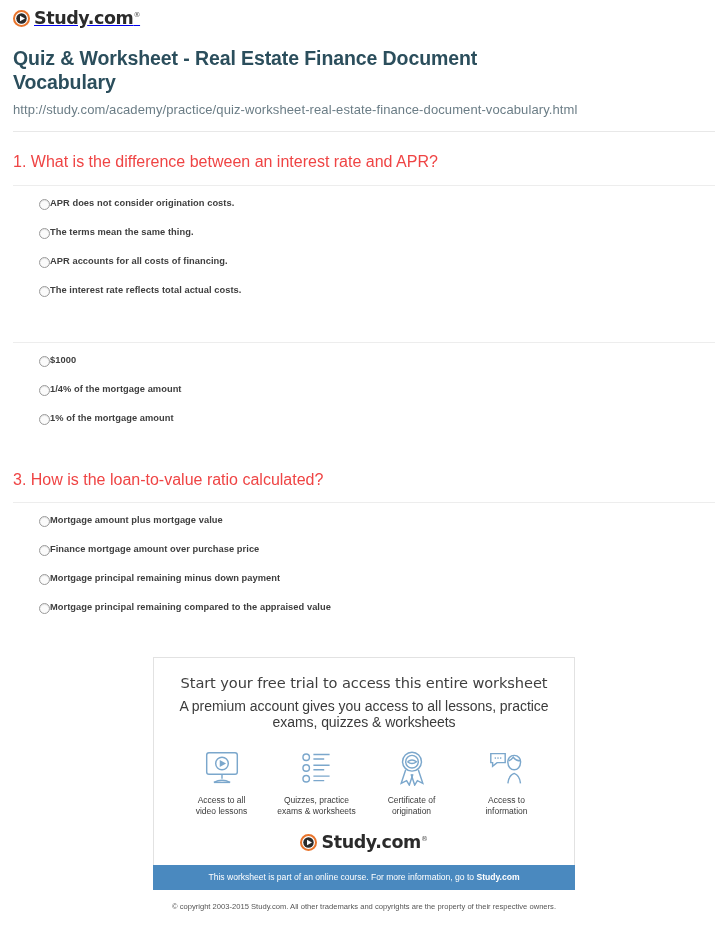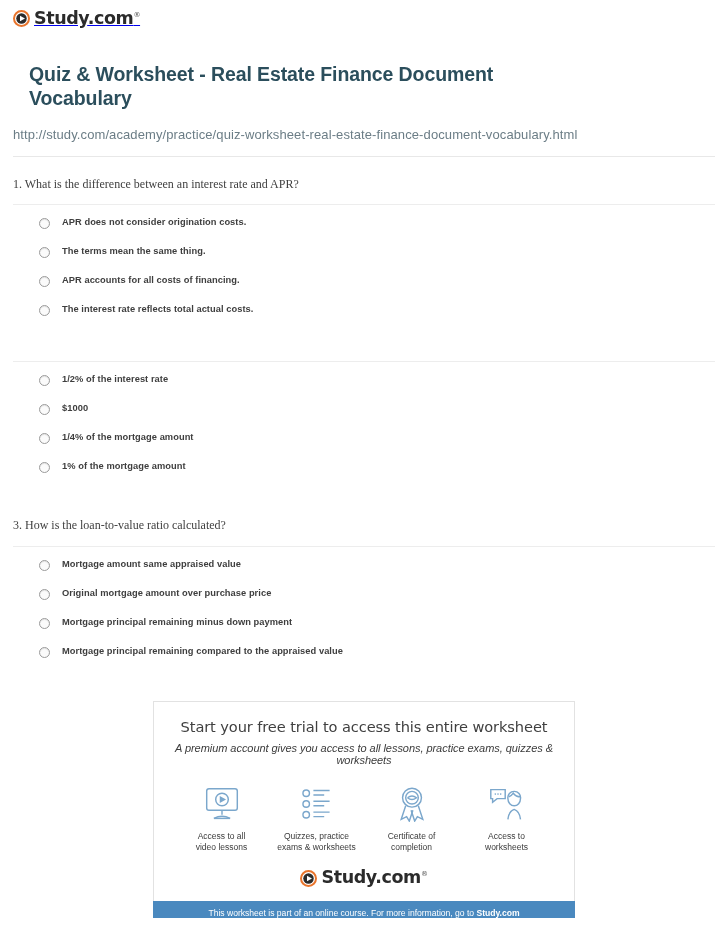--- a/index.html
+++ b/index.html
@@ -52,21 +52,21 @@
     vertical-align: super;
     color: #555;
     font-weight: 400;
   }
 
   
   .title-block {
     padding: 16px 20px 0 13px;
   }
   h1.page-title {
-    margin: 16px;
+    margin: 0;
     font-size: 19.5px;
     line-height: 1.22;
     font-weight: 700;
     color: #2b4e5c;
     letter-spacing: -0.1px;
     max-width: 520px;
   }
   .page-url {
     margin-top: 7px;
     font-size: 13px;
@@ -86,40 +86,39 @@
   }
 
   
   .quiz {
     padding: 0 13px;
   }
   .question-block {
     padding-top: 20px;
   }
   .question-text {
-    font-size: 12px;
-    color: #404040;
+    font-size: 16px;
+    color: #ef4444;
     font-weight: 400;
     line-height: 1.3;
     padding-bottom: 12px;
-    font-family: Liberation Serif, serif;
   }
   .question-rule {
     height: 1px;
     background: #ededed;
   }
   .options {
     list-style: none;
     margin: 0;
     padding: 12px 0 0 0;
   }
   .option-row {
     display: flex;
     align-items: flex-start;
-    gap: 12px;
+    gap: 0;
     padding: 0 0 0 26px;
     min-height: 29px;
   }
   .radio {
     width: 11px;
     height: 11px;
     flex: 0 0 11px;
     border-radius: 50%;
     border: 1px solid #9b9b9b;
     background: #fbfbfb;
@@ -154,24 +153,23 @@
   .promo-title {
     font-family: "DejaVu Sans", sans-serif;
     font-size: 14.6px;
     color: #404040;
     font-weight: 400;
     letter-spacing: -0.1px;
     line-height: 1.2;
   }
   .promo-sub {
     margin-top: 6px;
-    font-size: 11px;
+    font-size: 14px;
     color: #3b3b3b;
     letter-spacing: -0.05px;
-    font-style: italic;
   }
   .features {
     display: flex;
     justify-content: flex-start;
     padding: 18px 6px 0 6px;
   }
   .feature {
     width: 98px;
     text-align: center;
   }
@@ -193,21 +191,21 @@
     display: flex;
     align-items: center;
     justify-content: center;
     gap: 4px;
   }
   .promo-bar {
     background: #4a89bf;
     color: #ffffff;
     text-align: center;
     font-size: 8.6px;
-    padding: 7px 0 0 0;
+    padding: 7px 0 8px 0;
     letter-spacing: -0.02px;
   }
   .promo-bar b { font-weight: 700; }
 
   .footer {
     text-align: center;
     font-size: 7.6px;
     color: #555555;
     line-height: 1.45;
     padding-top: 11px;
@@ -263,24 +261,20 @@
       </ul>
     </div>
 
     <div class="q-gap-1"></div>
 
     <div class="question-block">
       <div class="question-rule"></div>
       <ul class="options">
         <li class="option-row">
           <span class="radio"></span>
-          <span class="option-label">1/2% of the interest rate</span>
-        </li>
-        <li class="option-row">
-          <span class="radio"></span>
           <span class="option-label">$1000</span>
         </li>
         <li class="option-row">
           <span class="radio"></span>
           <span class="option-label">1/4% of the mortgage amount</span>
         </li>
         <li class="option-row">
           <span class="radio"></span>
           <span class="option-label">1% of the mortgage amount</span>
         </li>
@@ -288,25 +282,25 @@
     </div>
 
     <div class="q-gap-1"></div>
 
     <div class="question-block">
       <div class="question-text">3. How is the loan-to-value ratio calculated?</div>
       <div class="question-rule"></div>
       <ul class="options">
         <li class="option-row">
           <span class="radio"></span>
-          <span class="option-label">Mortgage amount same appraised value</span>
-        </li>
-        <li class="option-row">
-          <span class="radio"></span>
-          <span class="option-label">Original mortgage amount over purchase price</span>
+          <span class="option-label">Mortgage amount plus mortgage value</span>
+        </li>
+        <li class="option-row">
+          <span class="radio"></span>
+          <span class="option-label">Finance mortgage amount over purchase price</span>
         </li>
         <li class="option-row">
           <span class="radio"></span>
           <span class="option-label">Mortgage principal remaining minus down payment</span>
         </li>
         <li class="option-row">
           <span class="radio"></span>
           <span class="option-label">Mortgage principal remaining compared to the appraised value</span>
         </li>
       </ul>
@@ -359,39 +353,39 @@
             <svg viewBox="0 0 44 40" width="40" height="36" fill="none" stroke="#7ba7cc" stroke-width="1.6">
               <circle cx="22" cy="13" r="10.5"></circle>
               <circle cx="22" cy="13" r="7"></circle>
               <path d="M17 13 q5 -4 10 0 q-5 4 -10 0"></path>
               <path d="M15 22 L10 37 l6 -3 l3 5 l4 -12"></path>
               <path d="M29 22 L34 37 l-6 -3 l-3 5 l-4 -12"></path>
             </svg>
           </div>
           <div class="feature-label">
             <span>Certificate of</span><br>
-            <span>completion</span>
+            <span>origination</span>
           </div>
         </div>
 
         <div class="feature">
           <div class="feature-icon">
             <svg viewBox="0 0 44 40" width="40" height="36" fill="none" stroke="#7ba7cc" stroke-width="1.6">
               <path d="M4 4 h16 v10 h-9 l-5 4 v-4 h-2 z"></path>
               <circle cx="9" cy="9" r="0.9" fill="#7ba7cc" stroke="none"></circle>
               <circle cx="12" cy="9" r="0.9" fill="#7ba7cc" stroke="none"></circle>
               <circle cx="15" cy="9" r="0.9" fill="#7ba7cc" stroke="none"></circle>
               <path d="M30 6 a7 7 0 0 1 7 8 a7 8 0 0 1 -14 0 a7 7 0 0 1 7 -8 z"></path>
               <path d="M24 12 q3 -1 5 -4 q3 4 8 4"></path>
               <path d="M23 37 q1 -9 7 -11 q6 2 7 11"></path>
             </svg>
           </div>
           <div class="feature-label">
             <span>Access to</span><br>
-            <span>worksheets</span>
+            <span>information</span>
           </div>
         </div>
 
       </div>
 
       <div class="promo-logo">
         <span class="logo-mark">
           <svg viewBox="0 0 34 34" width="17" height="17" aria-hidden="true">
             <circle cx="17" cy="17" r="15" fill="none" stroke="#e8742c" stroke-width="4"></circle>
             <circle cx="17" cy="17" r="10.5" fill="#2b2b2b"></circle>

